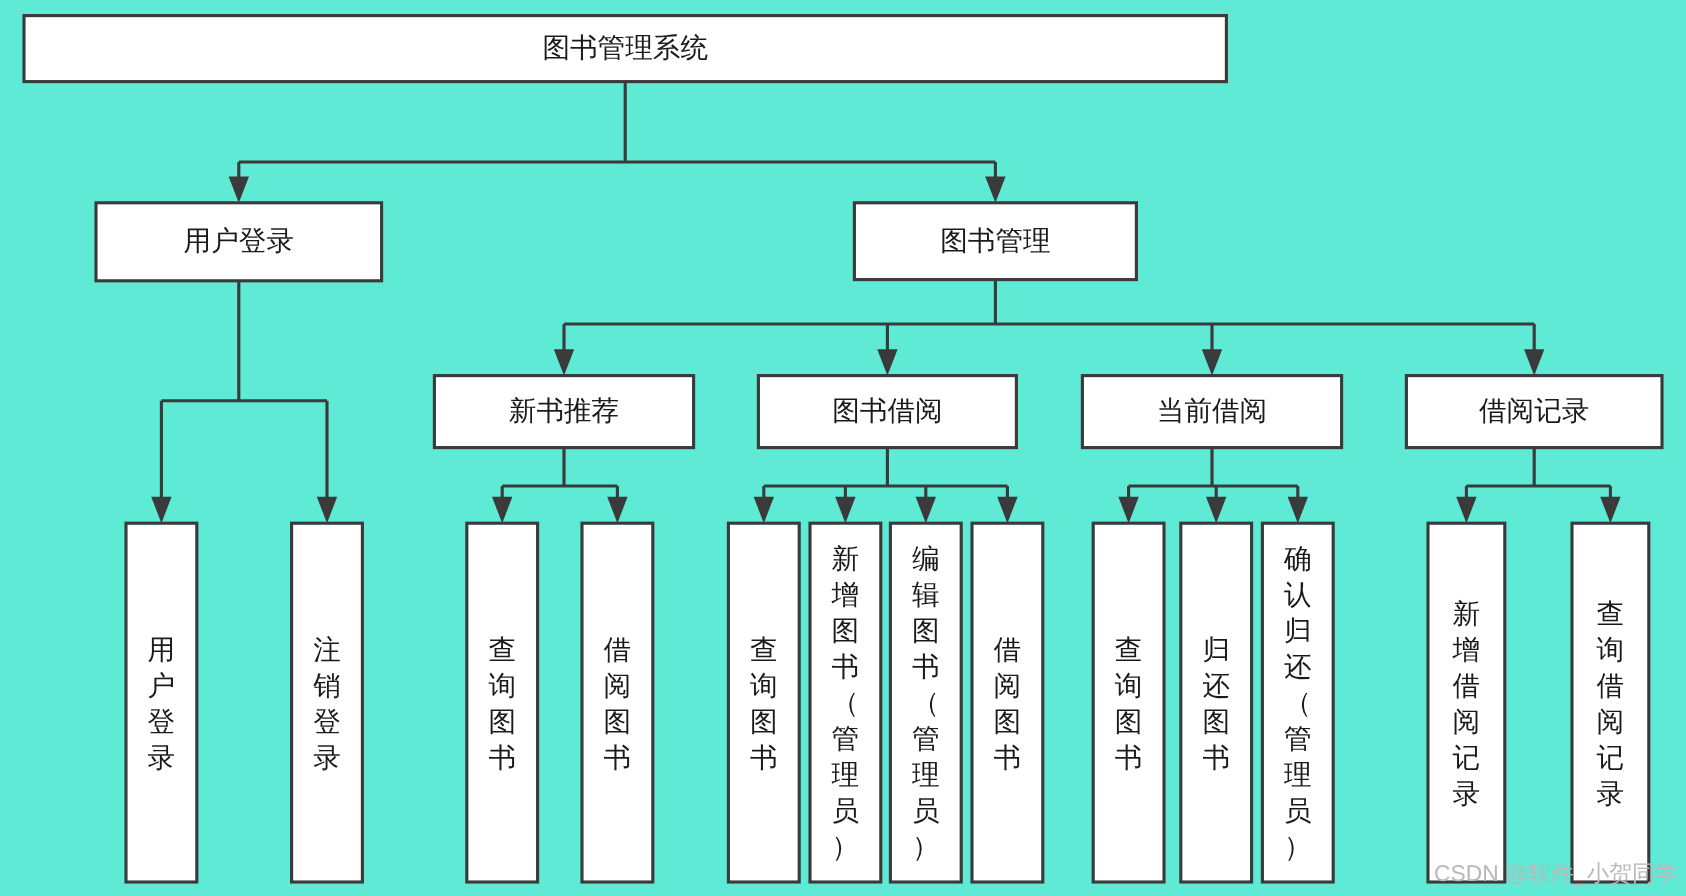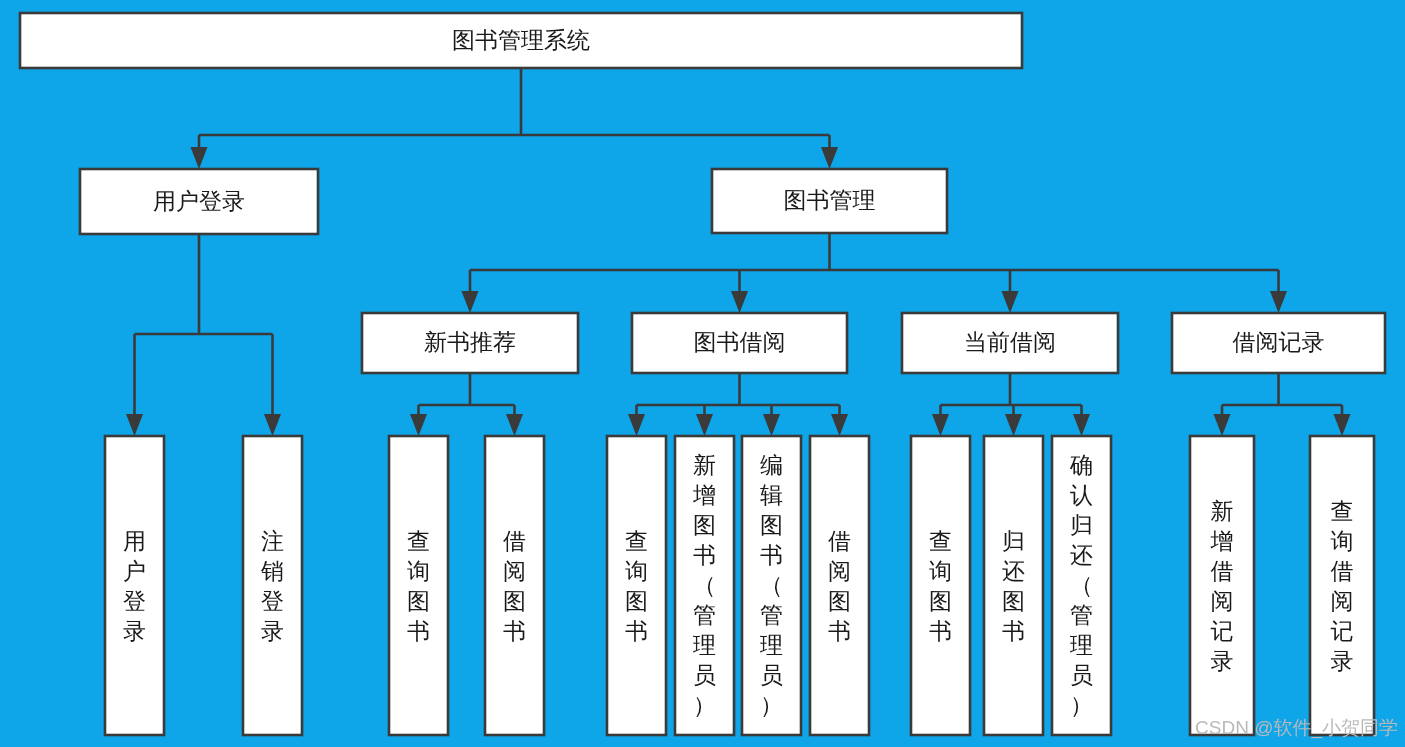--- a/index.html
+++ b/index.html
@@ -8,21 +8,21 @@
     padding: 0;
     background: #ffffff;
   }
   body {
     font-family: "Liberation Sans", "DejaVu Sans", sans-serif;
   }
   #diagram-root {
     position: relative;
     width: 1405px;
     height: 747px;
-    background: #0ea5e9;
+    background: #5eead4;
     overflow: hidden;
   }
   svg.diagram-canvas {
     position: absolute;
     left: 0;
     top: 0;
     width: 1405px;
     height: 747px;
     display: block;
   }

